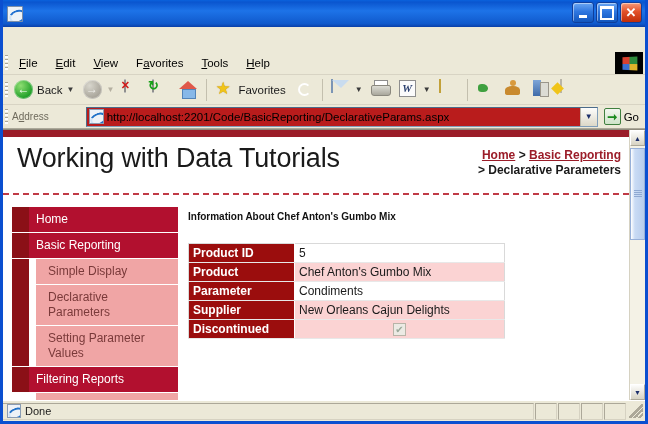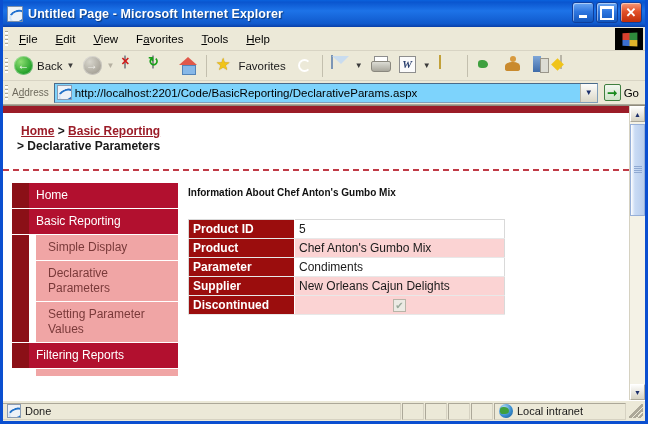--- a/index.html
+++ b/index.html
@@ -90,20 +90,21 @@
       linear-gradient(180deg, #aca899 0 2px, transparent 2px 4px);
     background-size: 3px 4px, 3px 4px;
     background-position: 1px 1px, 0 0;
   }
 
   .menubar {
     height: 24px; display: flex; align-items: center;
     background: #ece9d8;
     border-bottom: 1px solid #d8d4c4;
     position: relative;
+    margin-top: 24px;
   }
   .menu-item {
     font-size: 11.5px; color: #000; padding: 3px 9px; white-space: nowrap;
   }
   .menu-item u { text-decoration: underline; }
   .menu-logo {
     position: absolute; right: 2px; top: 1px;
     width: 28px; height: 22px;
     background: #000;
     display:flex; align-items:center; justify-content:center;
@@ -241,23 +242,23 @@
     background:#f0c419; transform: rotate(45deg); }
 
   .addressbar {
     height: 24px; display: flex; align-items: center;
     background: #ece9d8;
     border-bottom: 1px solid #aca899;
     padding-right: 2px;
   }
   .addr-label { font-size: 10px; color: #6e6a5c; padding: 0 5px 0 2px; white-space: nowrap; }
   .addr-field {
-    flex: 1 1 auto; height: 20px; background: #7dd3fc;
+    flex: 1 1 auto; height: 20px; background: #b91c1c;
     border: 1px solid #7f9db9; border-top-color:#4b6b8a; border-left-color:#4b6b8a;
-    display: flex; align-items: center; min-width: 0;
+    display: flex; align-items: center; min-width: 0; margin-left: 32px;
   }
   .addr-ie-icon {
     width: 15px; height: 15px; margin: 0 3px 0 2px; flex: 0 0 auto;
     background: #eef2f7; border: 1px solid #8a9cb3; position: relative; overflow: hidden;
   }
   .addr-ie-icon::before {
     content:""; position:absolute; left:0; top:3px; width:13px; height:8px; border-radius:50%;
     border:2px solid #2272c8; border-left-color:#cfe3f7; transform: rotate(-22deg);
   }
   .addr-url {
@@ -441,21 +442,20 @@
       linear-gradient(135deg, transparent 79%, #aca899 79% 92%, transparent 92%);
   }
 </style>
 </head>
 <body>
 
 <div class="window">
 
   <div class="titlebar">
     <div class="title-icon"></div>
-    <div class="title-text">Untitled Page - Microsoft Internet Explorer</div>
     <div class="win-buttons">
       <div class="wbtn min"></div>
       <div class="wbtn max"></div>
       <div class="wbtn close"></div>
     </div>
   </div>
 
   <div class="chrome">
 
     <div class="menubar">
@@ -563,20 +563,21 @@
         <span class="go-text">Go</span>
       </div>
     </div>
   </div>
 
   <div class="viewport">
     <div class="page">
       <div class="topbar"></div>
 
       <div class="page-header">
+        <div class="site-title">Working with Data Tutorials</div>
         <div class="breadcrumb">
           <div>
             <a href="#">Home</a>
             <span class="sep">&gt;</span>
             <a href="#">Basic Reporting</a>
           </div>
           <div>
             <span class="sep">&gt;</span>
             <span>Declarative Parameters</span>
           </div>
@@ -643,20 +644,16 @@
 
   <div class="statusbar">
     <div class="st-pane st-main">
       <span class="st-ie-icon"></span>
       <span>Done</span>
     </div>
     <div class="st-pane st-small"></div>
     <div class="st-pane st-small"></div>
     <div class="st-pane st-small"></div>
     <div class="st-pane st-small"></div>
-    <div class="st-pane st-zone">
-      <span class="st-globe"></span>
-      <span>Local intranet</span>
-    </div>
     <div class="grip-corner"></div>
   </div>
 
 </div>
 
 </body></html>

